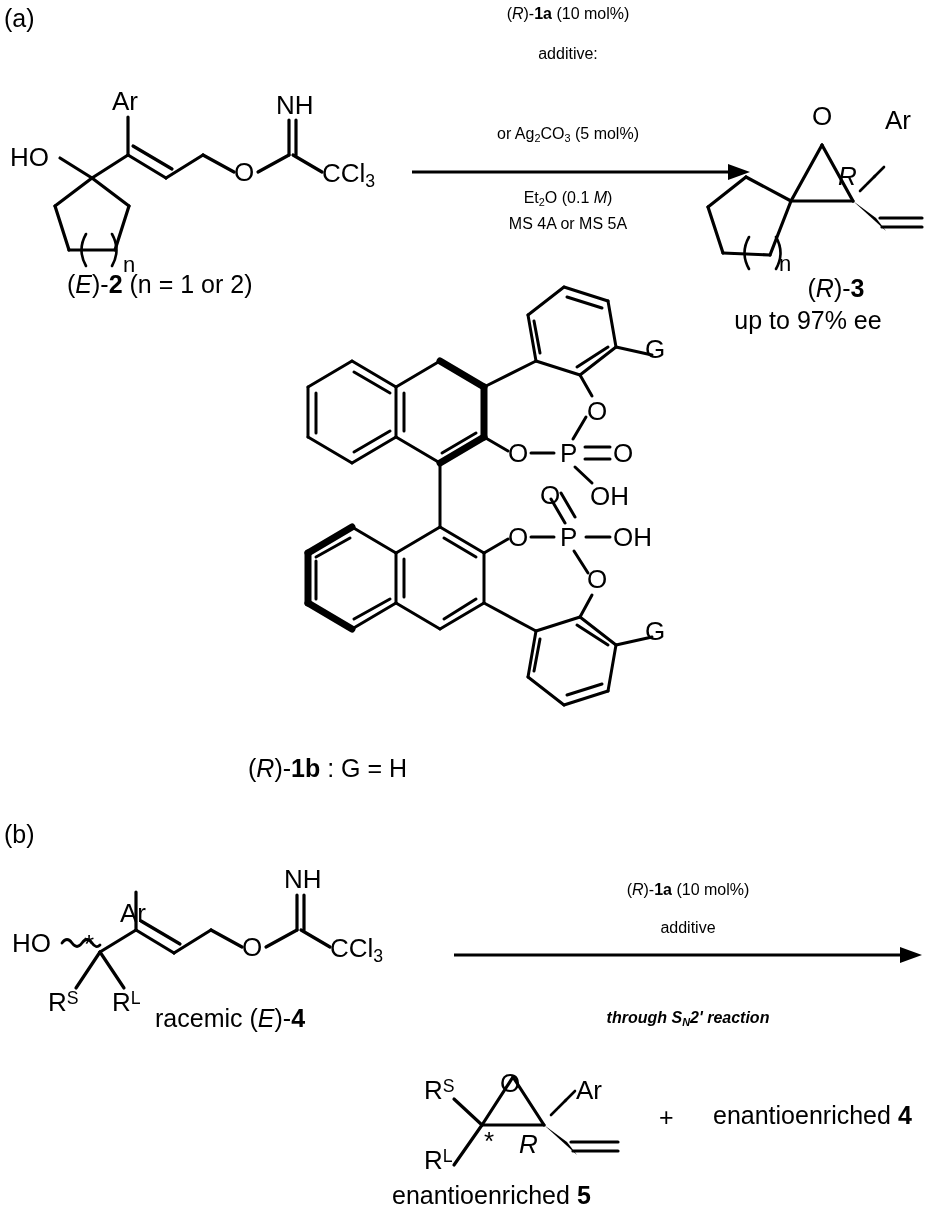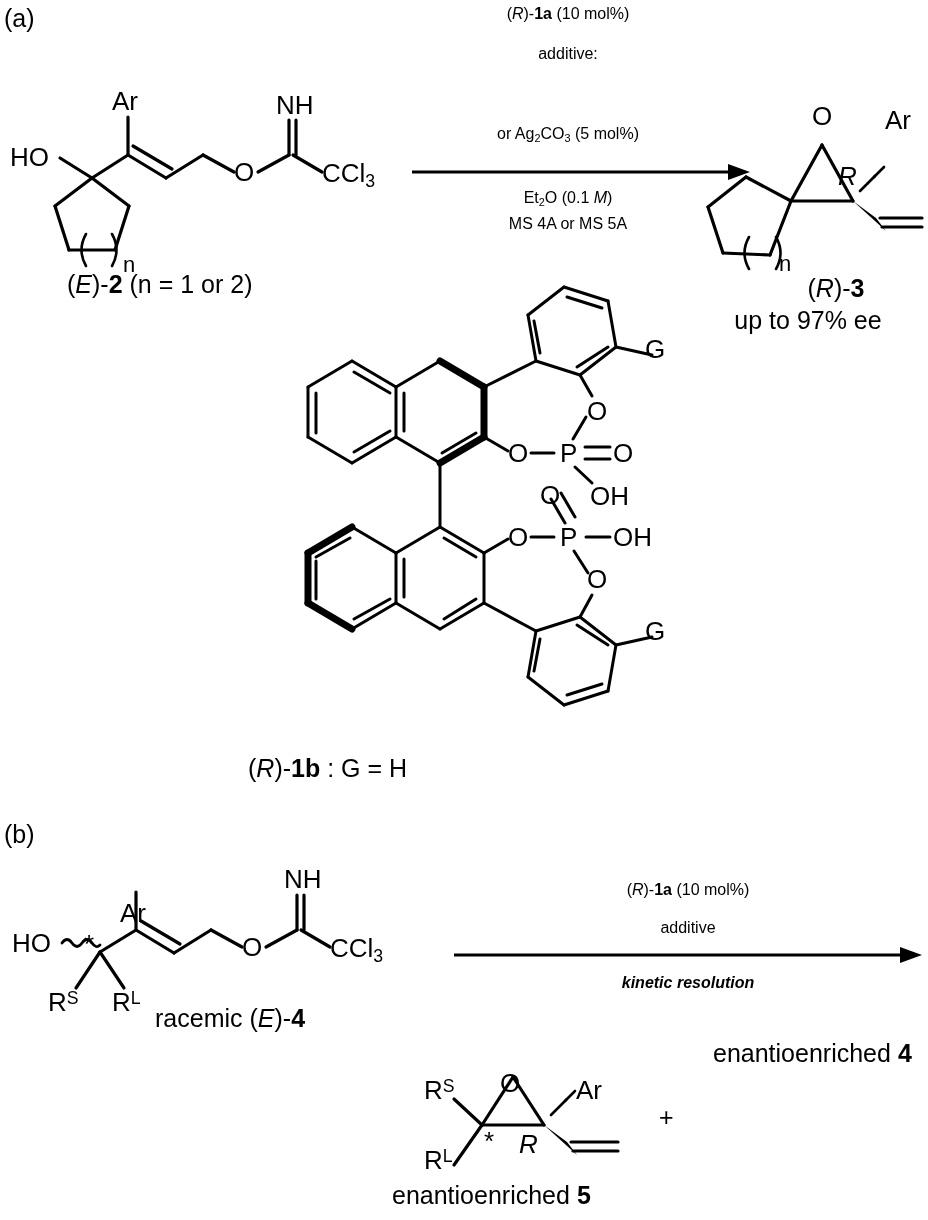--- a/index.html
+++ b/index.html
@@ -316,21 +316,21 @@
 
   <div class="txt cond ctr" style="left:688px; top:882px;"><span>(</span><span class="ital">R</span><span>)-</span><span class="bold">1a</span><span> (10 mol%)</span></div>
 
   <div class="txt cond ctr" style="left:688px; top:920px;">additive</div>
 
   <svg style="left:452px; top:940px;" width="470" height="26">
     <line x1="2" y1="15" x2="448" y2="15" stroke="#000" stroke-width="3"></line>
     <polygon points="448,7 470,15 448,23" fill="#000"></polygon>
   </svg>
 
-  <div class="txt cond bi ctr" style="left:688px; top:975px;">kinetic resolution</div>
+  <div class="txt cond bi ctr" style="left:688px; top:1010px;"><span>through S</span><sub>N</sub><span>2' reaction</span></div>
 
   <svg style="left:430px; top:1055px;" width="230" height="150">
     <g stroke="#000" stroke-width="3.2" fill="none" stroke-linecap="round">
 
       <line x1="52" y1="70" x2="83" y2="22"></line>
       <line x1="83" y1="22" x2="114" y2="70"></line>
       <line x1="52" y1="70" x2="114" y2="70"></line>
 
       <line x1="52" y1="70" x2="24" y2="44"></line>
 
@@ -352,15 +352,15 @@
   <div class="txt atom" style="left:576px; top:1077px;">Ar</div>
   <div class="txt atom ital" style="left:519px; top:1131px;">R</div>
   <div class="txt atom" style="left:484px; top:1128px;">*</div>
   <div class="txt atom" style="left:424px; top:1077px;">R<sup>S</sup></div>
   <div class="txt atom" style="left:424px; top:1147px;">R<sup>L</sup></div>
 
   <div class="txt struct-label" style="left:392px; top:1183px;"><span>enantioenriched </span><span class="bold">5</span></div>
 
   <div class="txt struct-label" style="left:659px; top:1105px;">+</div>
 
-  <div class="txt struct-label" style="left:713px; top:1041px;"><span>enantioenriched </span><span class="bold">4</span></div>
+  <div class="txt struct-label" style="left:713px; top:1103px;"><span>enantioenriched </span><span class="bold">4</span></div>
 
 </div>
 
 </body></html>

